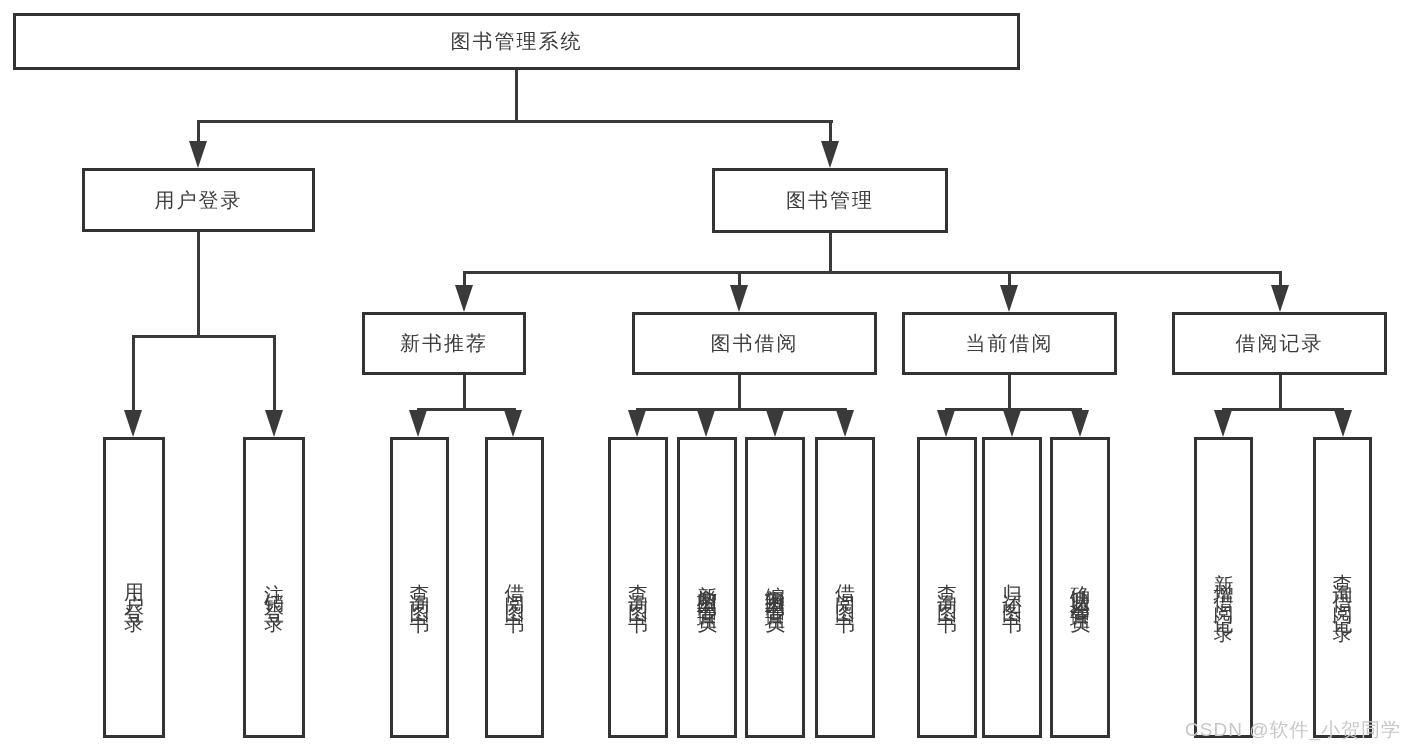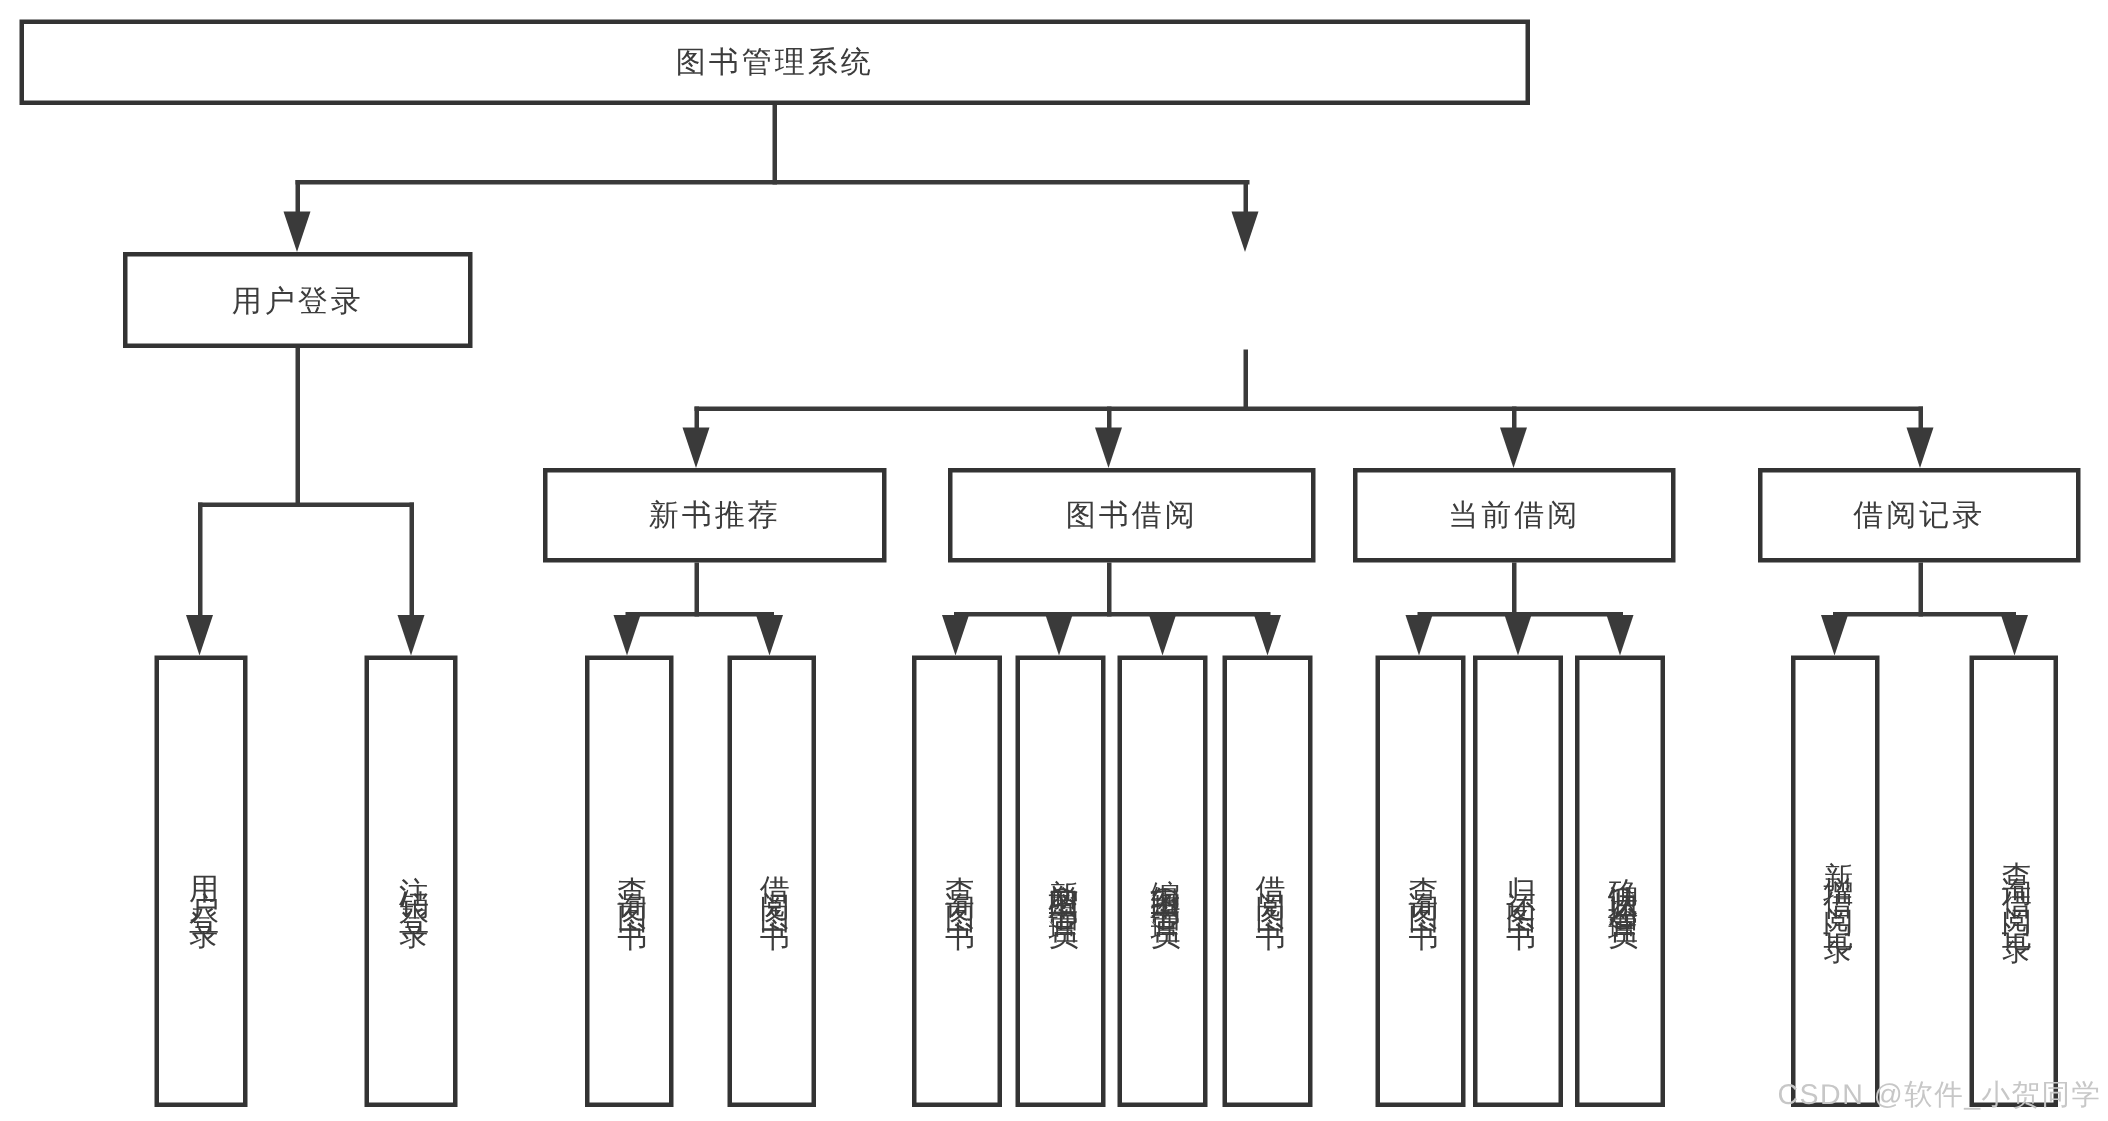--- a/index.html
+++ b/index.html
@@ -3,21 +3,21 @@
 <meta charset="utf-8">
 <style>
   html,body { margin:0; padding:0; background:#ffffff; }
   .stage {
     position:relative; width:1405px; height:747px; background:#ffffff;
     font-family:"Liberation Sans","DejaVu Sans",sans-serif; overflow:hidden;
   }
   .node {
     position:absolute; box-sizing:border-box; background:#ffffff;
     border:3px solid #333333; color:#3c3c3c;
-    display:flex; align-items:center; justify-content:center;font-family:Liberation Mono, monospace;
+    display:flex; align-items:center; justify-content:center;
   }
   .node.h { font-size:20px; letter-spacing:2px; }
   .node.v {
     writing-mode:vertical-rl; text-orientation:mixed;
     font-size:20px; letter-spacing:10px; line-height:1.05;
   }
   .node.v.tight { letter-spacing:4px; }
   .line { position:absolute; background:#3a3a3a; }
   .arrow {
     position:absolute; width:0; height:0;
@@ -37,40 +37,41 @@
   <div class="node h" style="left:13px; top:13px; width:1007px; height:57px;">图书管理系统</div>
 
   <div class="line" style="left:515px; top:70px; width:3px; height:53px;"></div>
   <div class="line" style="left:197px; top:120px; width:636px; height:3px;"></div>
   <div class="line" style="left:197px; top:120px; width:3px; height:30px;"></div>
   <div class="arrow" style="left:189px; top:141px;"></div>
   <div class="line" style="left:829px; top:120px; width:3px; height:30px;"></div>
   <div class="arrow" style="left:821px; top:141px;"></div>
 
   <div class="node h" style="left:82px; top:168px; width:233px; height:64px;">用户登录</div>
+  <div class="node h" style="left:712px; top:168px; width:236px; height:65px;">图书管理</div>
 
   <div class="line" style="left:197px; top:232px; width:3px; height:106px;"></div>
   <div class="line" style="left:132px; top:335px; width:144px; height:3px;"></div>
   <div class="line" style="left:132px; top:335px; width:3px; height:82px;"></div>
   <div class="arrow" style="left:124px; top:410px;"></div>
   <div class="line" style="left:273px; top:335px; width:3px; height:82px;"></div>
   <div class="arrow" style="left:265px; top:410px;"></div>
 
   <div class="line" style="left:829px; top:233px; width:3px; height:41px;"></div>
   <div class="line" style="left:463px; top:271px; width:819px; height:3px;"></div>
   <div class="line" style="left:463px; top:271px; width:3px; height:20px;"></div>
   <div class="arrow" style="left:455px; top:285px;"></div>
   <div class="line" style="left:738px; top:271px; width:3px; height:20px;"></div>
   <div class="arrow" style="left:730px; top:285px;"></div>
   <div class="line" style="left:1008px; top:271px; width:3px; height:20px;"></div>
   <div class="arrow" style="left:1000px; top:285px;"></div>
   <div class="line" style="left:1279px; top:271px; width:3px; height:20px;"></div>
   <div class="arrow" style="left:1271px; top:285px;"></div>
 
-  <div class="node h" style="left:362px; top:312px; width:229px; height:63px;">新书推荐</div>
+  <div class="node h" style="left:362px; top:312px; width:164px; height:63px;">新书推荐</div>
   <div class="node h" style="left:632px; top:312px; width:245px; height:63px;">图书借阅</div>
   <div class="node h" style="left:1172px; top:312px; width:215px; height:63px;">借阅记录</div>
   <div class="node h" style="left:902px; top:312px; width:215px; height:63px;">当前借阅</div>
 
   <div class="line" style="left:463px; top:375px; width:3px; height:36px;"></div>
   <div class="line" style="left:417px; top:408px; width:99px; height:3px;"></div>
   <div class="arrow" style="left:409px; top:410px;"></div>
   <div class="arrow" style="left:504px; top:410px;"></div>
 
   <div class="line" style="left:738px; top:375px; width:3px; height:36px;"></div>

